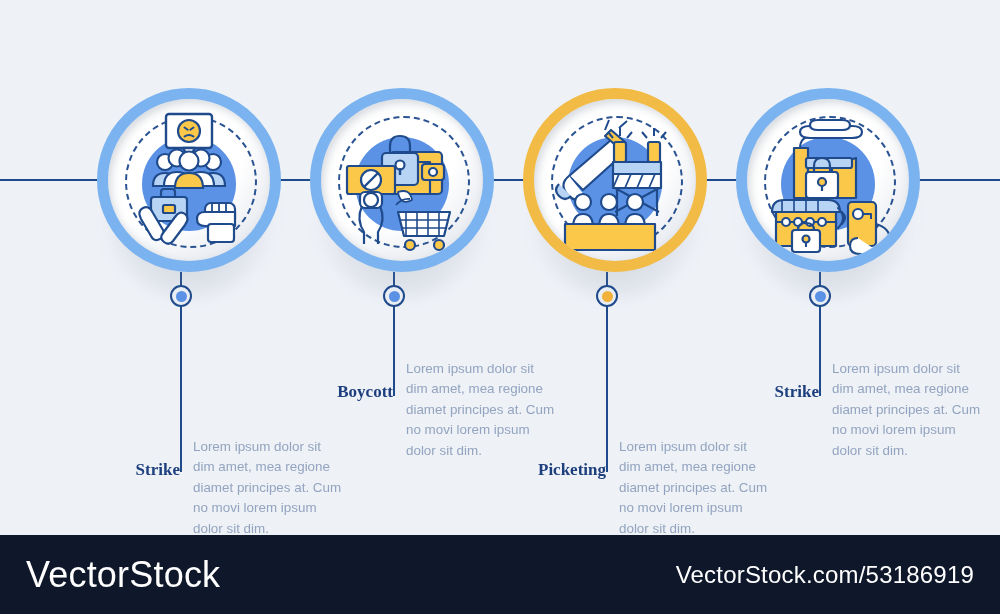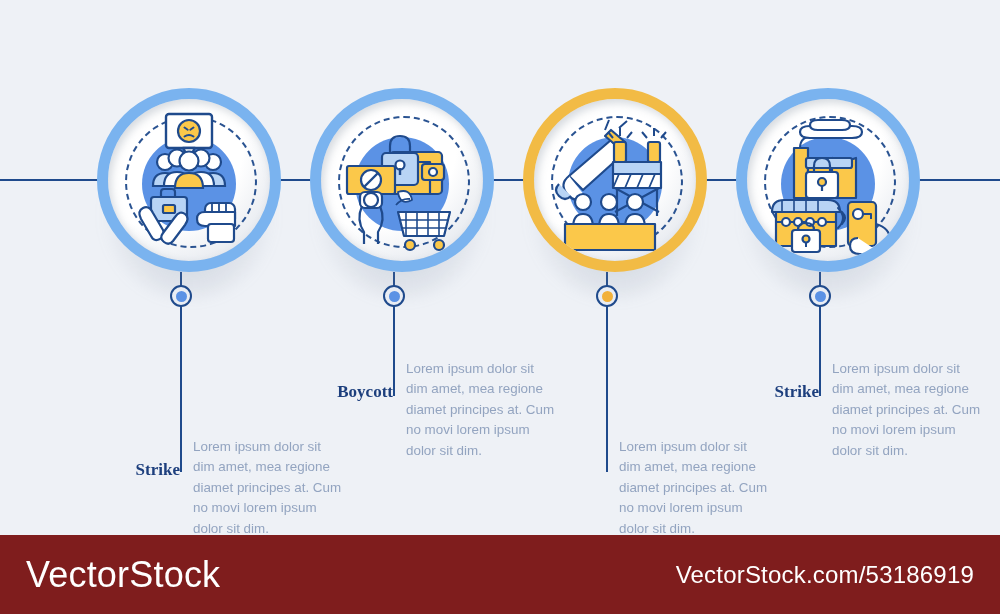--- a/index.html
+++ b/index.html
@@ -145,21 +145,21 @@
   }
   .block.left-title .title { margin-right: 0; }
 
   
   .footer {
     position: absolute;
     left: 0;
     bottom: 0;
     width: 1000px;
     height: 79px;
-    background: #7f1d1d;
+    background: #0f172a;
   }
   .footer .brand {
     position: absolute;
     left: 26px;
     top: 50%;
     transform: translateY(-50%);
     color: #ffffff;
     font-size: 36px;
     letter-spacing: .2px;
   }
@@ -342,20 +342,23 @@
         </g>
       </svg>
     </div>
     <div class="ring"></div>
   </div>
 
   <div class="stem" style="left:606px; top:272px; height:200px;"></div>
   <div class="dot accent" style="left:596px; top:285px;">
       <i></i>
     </div>
+  <div class="block left-title" style="left:456px; top:400px; width:150px; justify-content:flex-end;">
+    <div class="title" style="margin-top:24px;">Picketing</div>
+  </div>
   <div class="block" style="left:619px; top:401px;">
     <div class="desc">Lorem ipsum dolor sit dim amet, mea regione diamet principes at. Cum no movi lorem ipsum dolor sit dim.</div>
   </div>
 
   <div class="node" style="left:736px;">
     <div class="shadowdrop"></div>
     <div class="inner">
       <div class="dashed"></div>
       <svg class="art" viewBox="0 0 160 160">
         <circle cx="80" cy="84" r="47" fill="#5b92e5"></circle>

